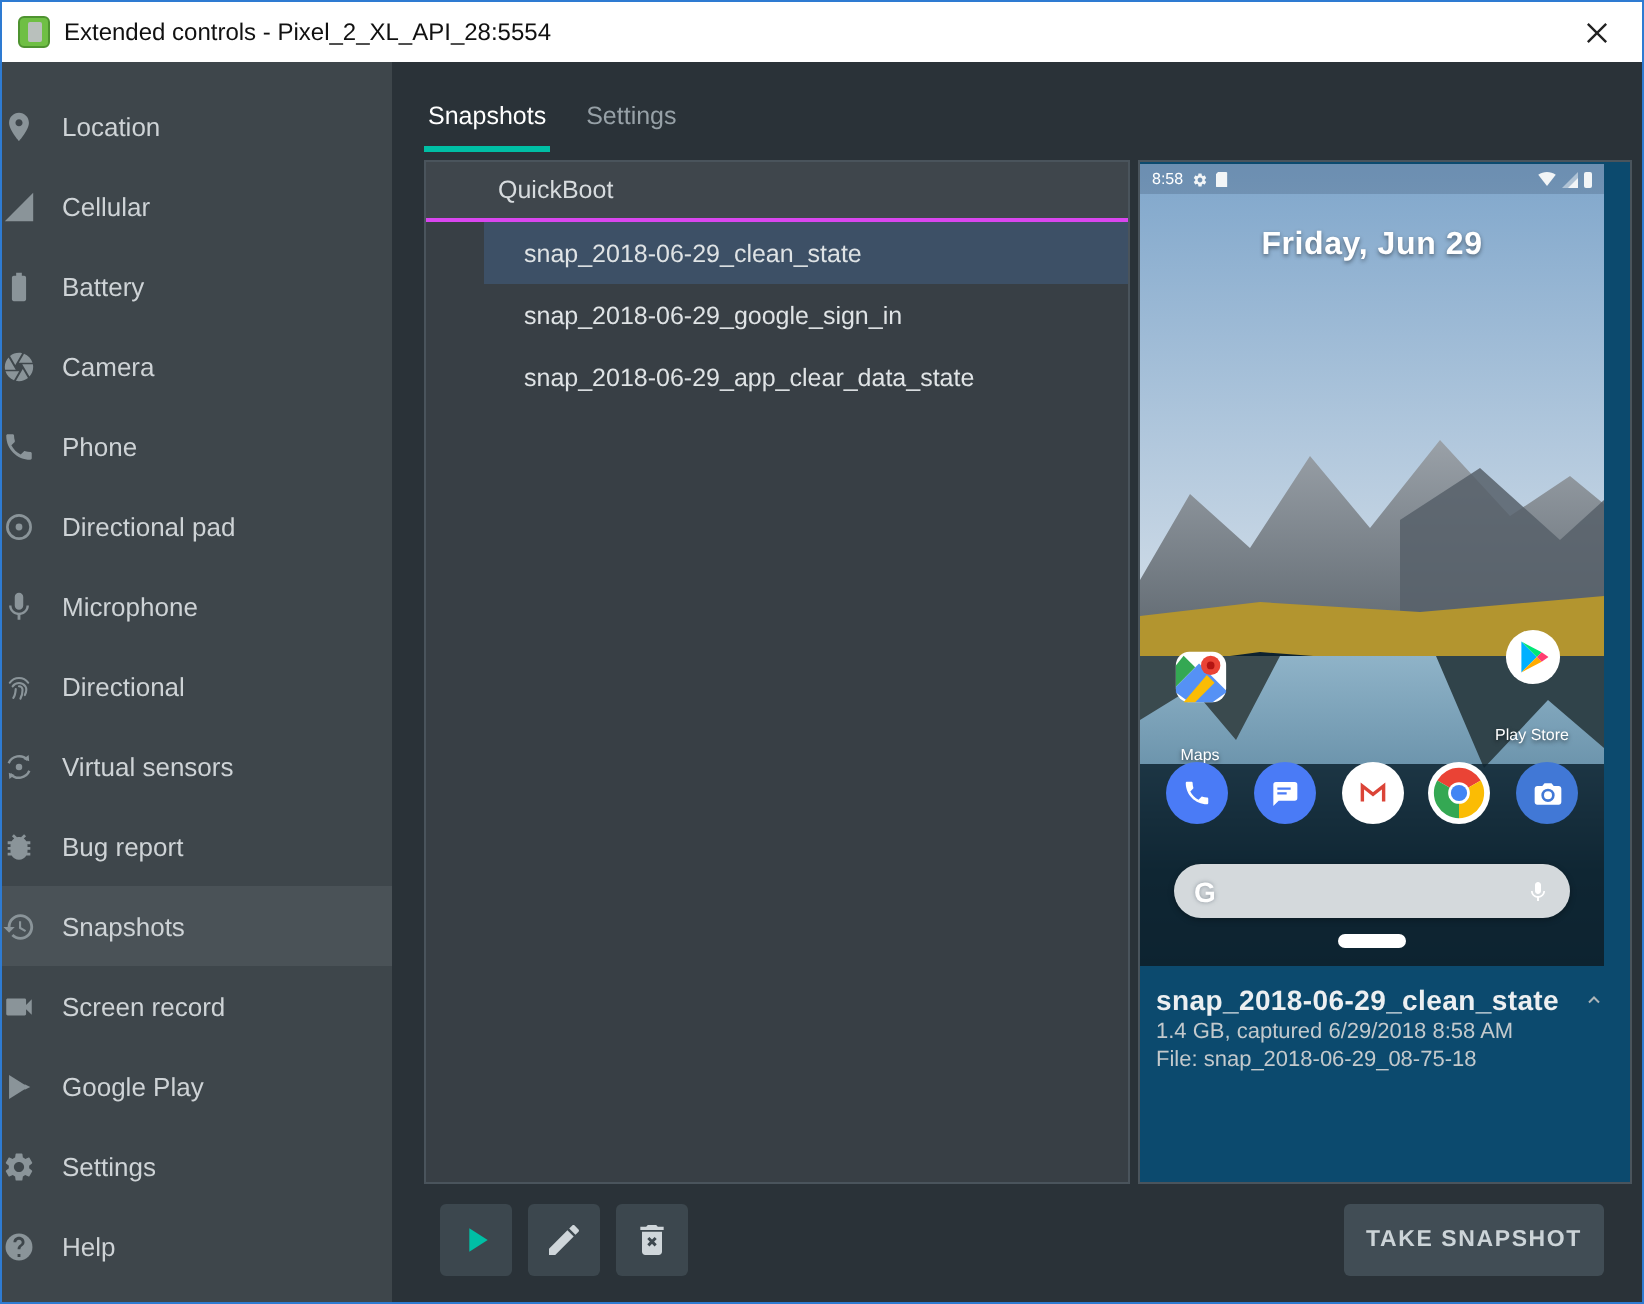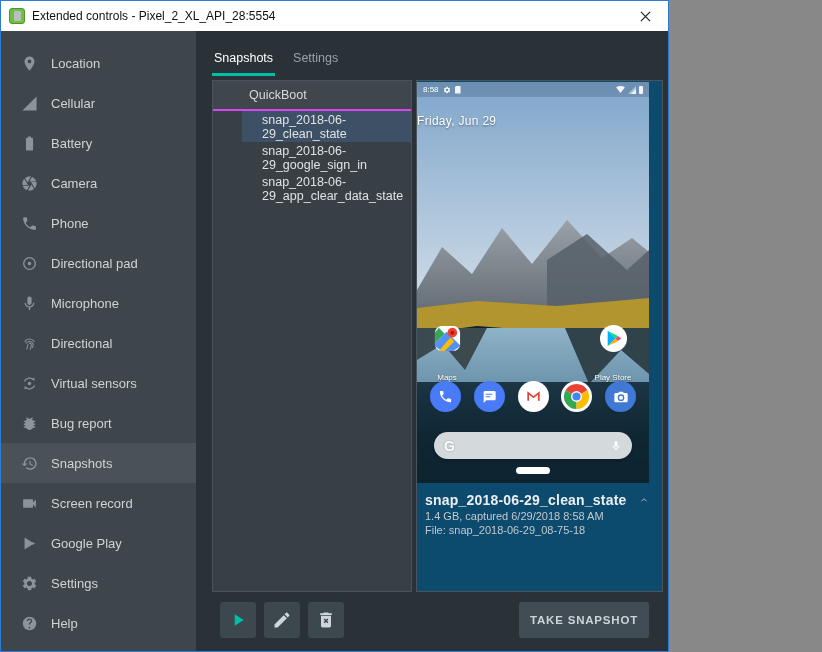--- a/index.html
+++ b/index.html
@@ -2,32 +2,32 @@
 <html style="--accent: #00bfa5; --win-border: #2e7bd2; --sidebar-bg: #3e464b; --sidebar-sel: #4a5257; --main-bg: #2a3238; --panel-bg: #383f45; --row-sel: #3d5066; --btn-bg: #3c474e;"><head>
 <meta charset="utf-8">
 <style>
   :root{
     --accent:#00bfa5; --win-border:#2e7bd2; --sidebar-bg:#3e464b; --sidebar-sel:#4a5257;
     --main-bg:#2a3238; --panel-bg:#383f45; --panel-border:#4a545c; --header-bg:#3f464c;
     --row-sel:#3d5066; --text:#d6dadd; --muted:#97a1a7; --btn-bg:#3c474e; --icon:#8a9499;
   }
   *{box-sizing:border-box;margin:0;padding:0}
   body{font-family:"Liberation Sans",sans-serif;background:#888;}
-  .window{width:669px;height:652px;border:1px solid var(--win-border);display:flex;flex-direction:column;background:var(--main-bg);overflow:hidden}
+  .window{width:822px;height:652px;border:1px solid var(--win-border);display:flex;flex-direction:column;background:var(--main-bg);overflow:hidden}
   
   .titlebar{height:30px;background:#fff;display:flex;align-items:center;padding-left:8px;flex:none}
   .app-ico{width:16px;height:16px;border-radius:3px;background:#6fbf44;border:1px solid #4e9330;display:flex;align-items:center;justify-content:center;margin-right:7px}
   .app-ico i{display:block;width:7px;height:10px;background:#b9c0bc;border-radius:1px}
   .title-text{font-size:12px;color:#111}
   .close-btn{margin-left:auto;width:45px;height:30px;display:flex;align-items:center;justify-content:center;color:#222}
   .close-btn svg{width:11px;height:11px;stroke:#222;stroke-width:1.3}
   
   .wbody{flex:1;display:flex;min-height:0}
   .sidebar{width:195px;background:var(--sidebar-bg);flex:none;padding-top:12px}
-  .side-item{height:40px;display:flex;align-items:center;padding-left:20px;color:#ced3d6;font-size:13px;cursor:default}
+  .side-item{height:40px;display:flex;align-items:center;color:#ced3d6;font-size:13px;cursor:default}
   .side-item.selected{background:var(--sidebar-sel)}
   .side-icon{width:17px;height:17px;color:var(--icon);margin-right:13px;flex:none}
   .main{flex:1;display:flex;flex-direction:column;background:var(--main-bg);min-width:0}
   
   .tabs{height:45px;display:flex;align-items:flex-end;padding-left:16px;gap:16px;flex:none}
   .tab{font-size:12.5px;padding:0 2px 8px 2px;color:var(--muted);border-bottom:3px solid transparent}
   .tab.active{color:#fff;border-bottom-color:var(--accent)}
   
   .content{height:512px;display:flex;gap:4px;margin:4px 5px 0 16px;flex:none}
   .list-panel{flex:1;background:var(--panel-bg);border:1px solid var(--panel-border);display:flex;flex-direction:column;min-width:0}
@@ -35,24 +35,24 @@
   .row{height:31px;display:flex;align-items:center;margin-left:29px;padding-left:20px;font-size:12.5px;color:#dfe3e5}
   .row.selected{background:var(--row-sel)}
   
   .preview-panel{width:247px;flex:none;background:#0c4a6e;border:1px solid var(--panel-border);display:flex;flex-direction:column;overflow:hidden}
   .phone{position:relative;width:232px;height:401px;margin:1px 0 0 0;flex:none;overflow:hidden;background:#0d2230}
   .phone svg.wall{position:absolute;inset:0;display:block}
   .statusbar{position:absolute;top:0;left:0;right:0;height:15px;display:flex;align-items:center;padding:0 6px;background:rgba(20,40,60,.18);color:#fff;font-size:8px;gap:4px}
   .statusbar .sb-right{margin-left:auto;display:flex;align-items:center;gap:3px}
   .sb-chip{width:6px;height:8px;background:#f2f5f7;border-radius:1px;clip-path:polygon(0 25%,30% 0,100% 0,100% 100%,0 100%)}
   .sb-batt{width:4.5px;height:8px;background:#f2f5f7;border-radius:1px}
-  .pv-date{position:absolute;top:32px;left:0;right:0;text-align:left;color:#fff;font-size:12px;text-shadow:0 1px 2px rgba(0,0,0,.45);font-weight:400;letter-spacing:.3px}
+  .pv-date{position:absolute;top:32px;left:0;right:0;text-align:center;color:#fff;font-size:16px;text-shadow:0 1px 2px rgba(0,0,0,.45);font-weight:700;letter-spacing:.3px}
   .app-shortcut{position:absolute;width:48px;display:flex;flex-direction:column;align-items:center;gap:20px}
   .app-shortcut .lbl{font-size:8px;color:#fff;text-shadow:0 1px 2px rgba(0,0,0,.6)}
-  .maps-pos{left:6px;top:242px}.play-pos{right:12px;top:242px}
+  .maps-pos{left:6px;top:242px}.play-pos{right:12px;top:232px}
   .dock{position:absolute;left:0;right:0;top:299px;display:flex;justify-content:space-between;padding:0 13px}
   .dock-ico{width:31px;height:31px;border-radius:50%;display:flex;align-items:center;justify-content:center}
   .searchpill{position:absolute;left:17px;top:350px;width:198px;height:27px;border-radius:14px;background:rgba(240,243,244,.88);display:flex;align-items:center;padding:0 10px;box-shadow:0 1px 3px rgba(0,0,0,.3)}
   .g-letter{font-size:14px;font-weight:bold;color:#fff;text-shadow:0 0 2px rgba(120,130,140,.8)}
   .searchpill .mic{margin-left:auto}
   .homepill{position:absolute;left:50%;top:385px;width:34px;height:7px;margin-left:-17px;border-radius:4px;background:#fff}
   
   .info{padding:9px 10px 0 8px;display:flex;flex-direction:column;gap:2px}
   .info-top{display:flex;align-items:flex-start}
   .info-title{font-size:14px;font-weight:bold;color:#eceff1;letter-spacing:.2px}

